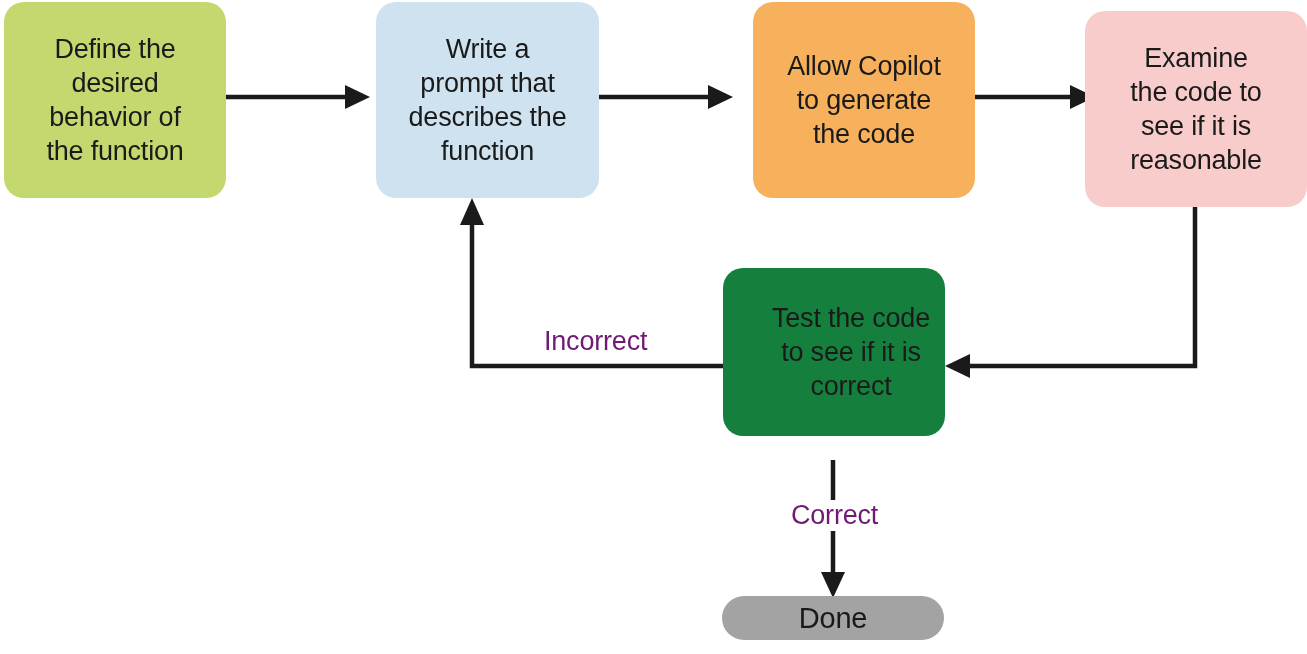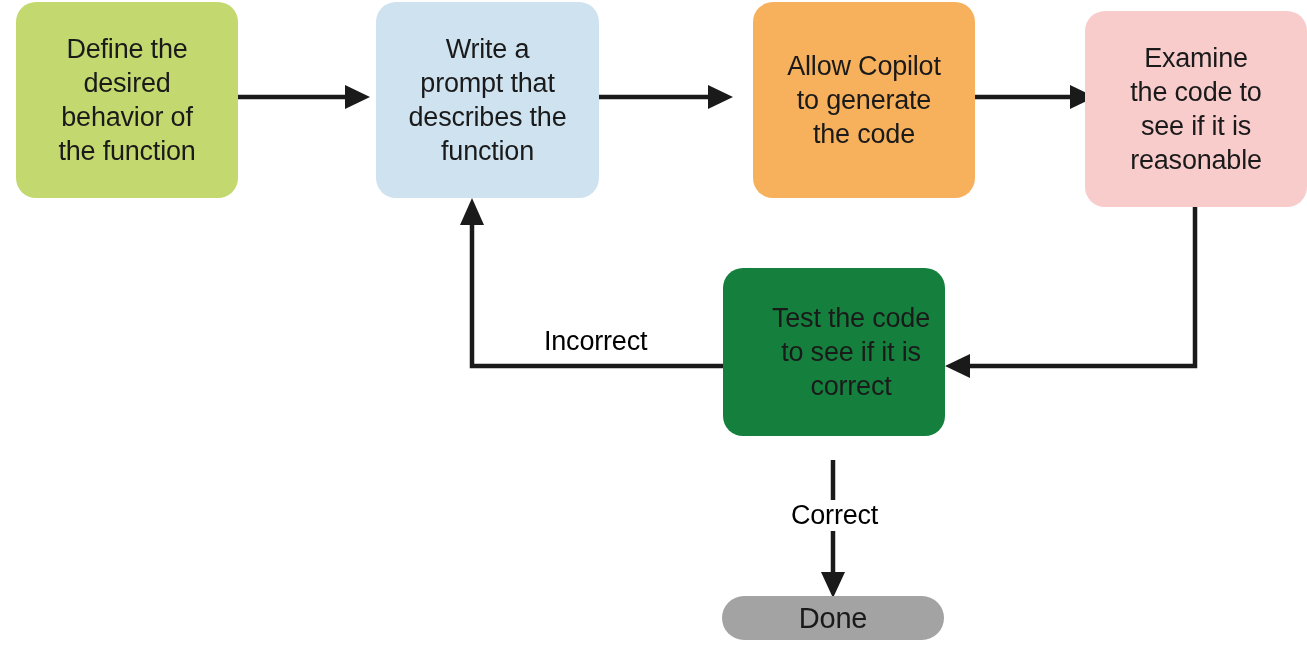--- a/index.html
+++ b/index.html
@@ -25,21 +25,21 @@
     justify-content: center;
     text-align: center;
     color: #1a1a1a;
     font-family: "Liberation Sans", sans-serif;
     font-size: 27px;
     line-height: 1.26;
     letter-spacing: -0.2px;
     white-space: pre-line;
     padding: 4px 6px;
   }
-  #node-define   { left: 16px;    top: 2px;   width: 222px; height: 196px; background: #c3d96f; border-radius: 20px; }
+  #node-define   { left: 4px;    top: 2px;   width: 222px; height: 196px; background: #c3d96f; border-radius: 20px; }
   #node-prompt   { left: 376px;  top: 2px;   width: 223px; height: 196px; background: #cfe2f0; border-radius: 20px; }
   #node-generate { left: 723px;  top: 2px;   width: 222px; height: 196px; background: #f7b15c; border-radius: 20px; margin-left: 30px; }
   #node-examine  { left: 1085px; top: 11px;   width: 222px; height: 196px; background: #f9cccc; border-radius: 20px; }
   #node-test     { left: 723px;  top: 268px; width: 222px; height: 168px; background: #15803d; border-radius: 20px; padding-left: 40px; }
   #node-done     { left: 722px;  top: 596px; width: 222px; height: 44px;  background: #a3a3a3; border-radius: 28px; font-size: 29px; }
 
   .edge-svg {
     position: absolute;
     left: 0;
     top: 0;
@@ -52,21 +52,21 @@
     stroke: #1a1a1a;
     stroke-width: 4.5;
   }
   .edge-head {
     fill: #1a1a1a;
   }
   .edge-label {
     position: absolute;
     font-family: "Liberation Sans", sans-serif;
     font-size: 27px;
-    color: #000000;
+    color: #701a75;
     background: #ffffff;
     padding: 0 6px;
     white-space: nowrap;
     letter-spacing: -0.2px;
   }
   #label-incorrect { left: 538px; top: 326px; }
   #label-correct   { left: 785px; top: 500px; }
 </style>
 </head>
 <body>

